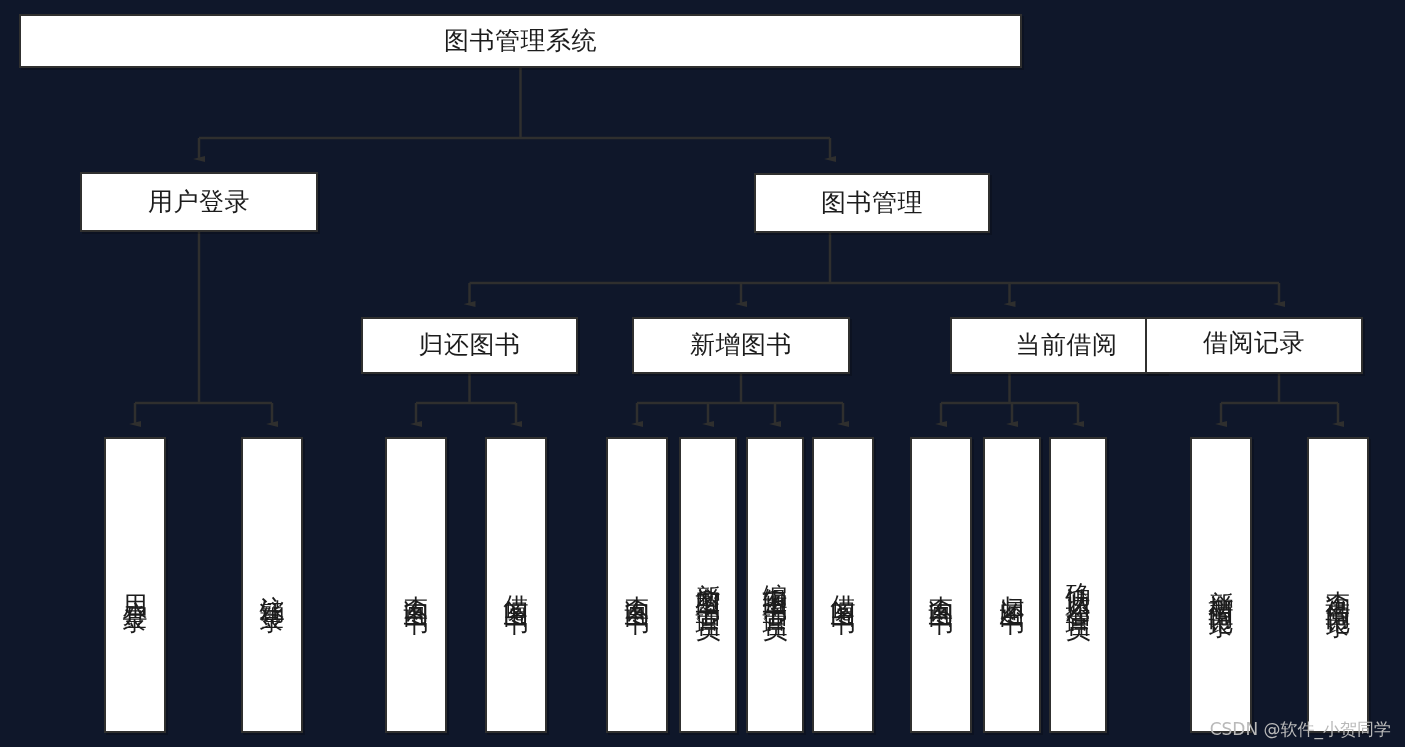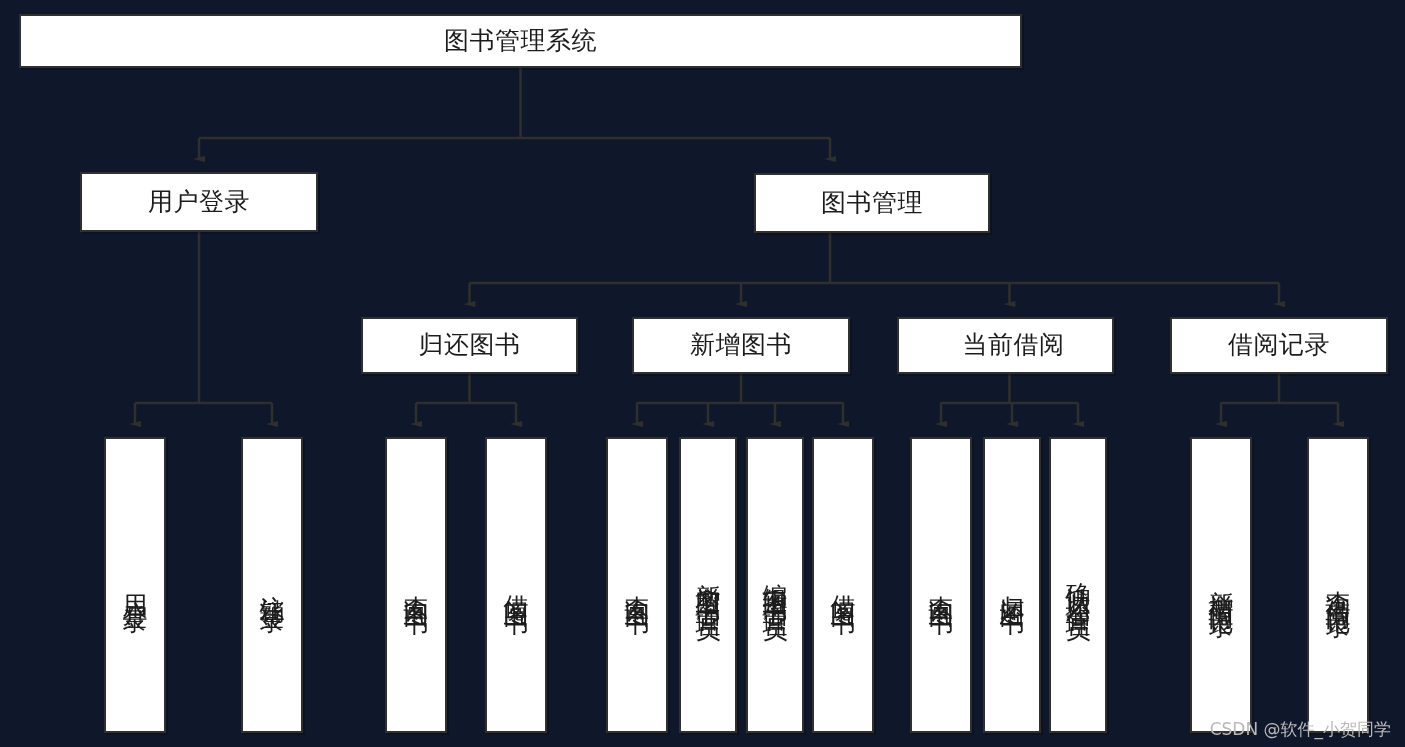--- a/index.html
+++ b/index.html
@@ -130,24 +130,24 @@
       </div>
       <div class="node horizontal" style="left: 712px; top: 173px; width: 236px; height: 60px; margin-left: 42px;">
         <span class="label">图书管理</span>
       </div>
       <div class="node horizontal" style="left: 361px; top: 317px; width: 217px; height: 57px;">
         <span class="label">归还图书</span>
       </div>
       <div class="node horizontal" style="left: 632px; top: 317px; width: 218px; height: 57px;">
         <span class="label">新增图书</span>
       </div>
-      <div class="node horizontal" style="left: 897px; top: 317px; width: 217px; height: 57px; padding-left: 16px;">
+      <div class="node horizontal" style="left: 950px; top: 317px; width: 217px; height: 57px; padding-left: 16px;">
         <span class="label">当前借阅</span>
       </div>
-      <div class="node horizontal" style="left: 1170px; top: 317px; width: 218px; height: 57px;">
+      <div class="node horizontal" style="left: 1145px; top: 317px; width: 218px; height: 57px; font-family: Liberation Mono, monospace;">
         <span class="label">借阅记录</span>
       </div>
       <div class="node vertical" style="left: 104px; top: 437px; width: 62px; height: 296px;">
         <span class="label">用户登录</span>
       </div>
       <div class="node vertical" style="left: 241px; top: 437px; width: 62px; height: 296px;">
         <span class="label">注销登录</span>
       </div>
       <div class="node vertical" style="left: 385px; top: 437px; width: 62px; height: 296px;">
         <span class="label">查询图书</span>

